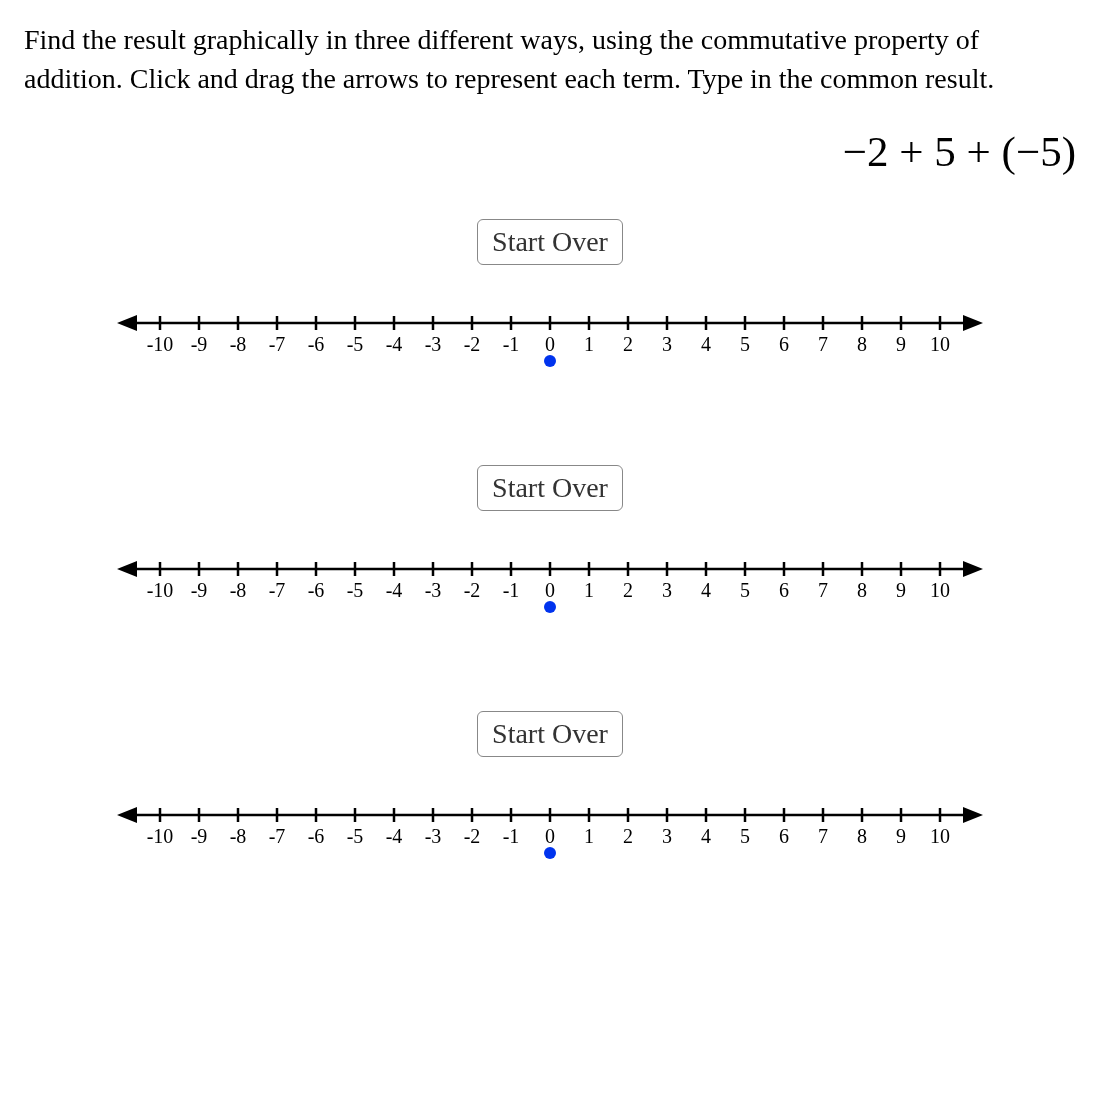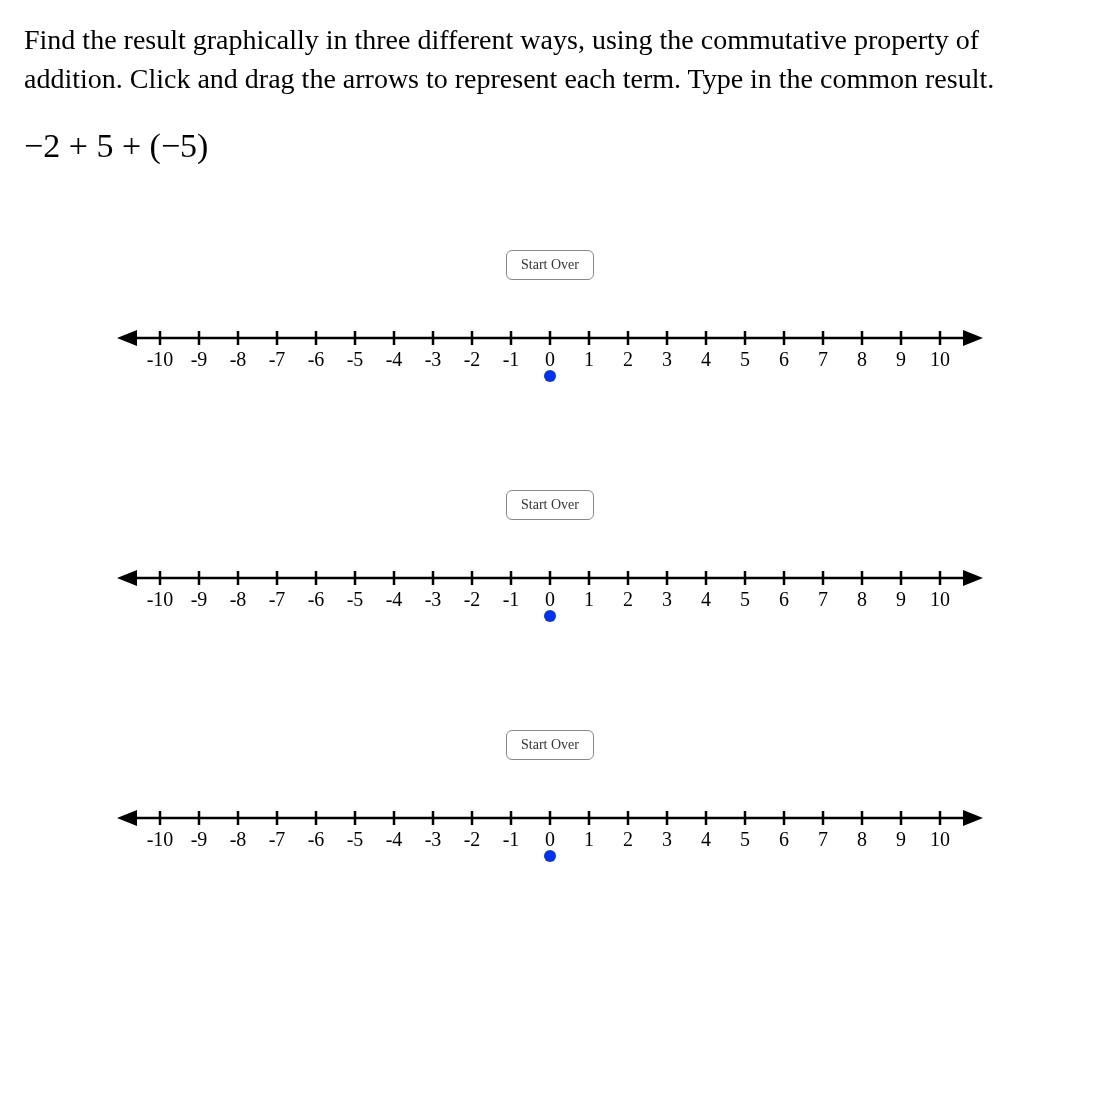--- a/index.html
+++ b/index.html
@@ -10,36 +10,36 @@
       line-height: 1.4;
       color: #000;
       background: #fff;
       width: 1100px;
       box-sizing: border-box;
     }
     .instructions {
       margin-bottom: 24px;
     }
     .expression {
-      text-align: left;
-      font-size: 34px;
-      margin-bottom: 70px;
+      text-align: right;
+      font-size: 43px;
+      margin-bottom: 36px;
       font-family: Georgia, 'Times New Roman', serif;
     }
     .number-line-group {
       margin-bottom: 90px;
     }
     .start-over-wrap {
       text-align: center;
       margin-bottom: 40px;
     }
     .start-over-btn {
       display: inline-block;
       font-family: Georgia, 'Times New Roman', serif;
-      font-size: 14px;
+      font-size: 28px;
       padding: 6px 14px;
       border: 1.5px solid #888;
       border-radius: 6px;
       background: #fff;
       color: #333;
       cursor: pointer;
     }
     .number-line-container {
       position: relative;
       width: 870px;

